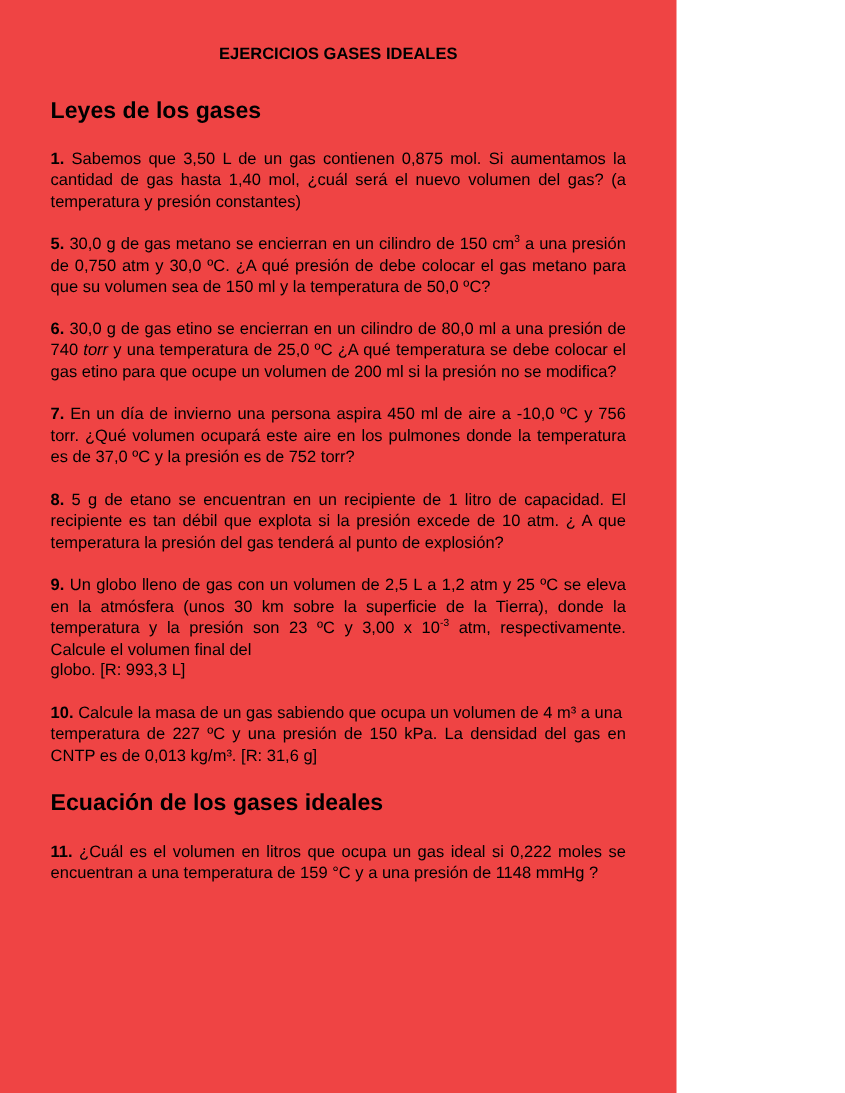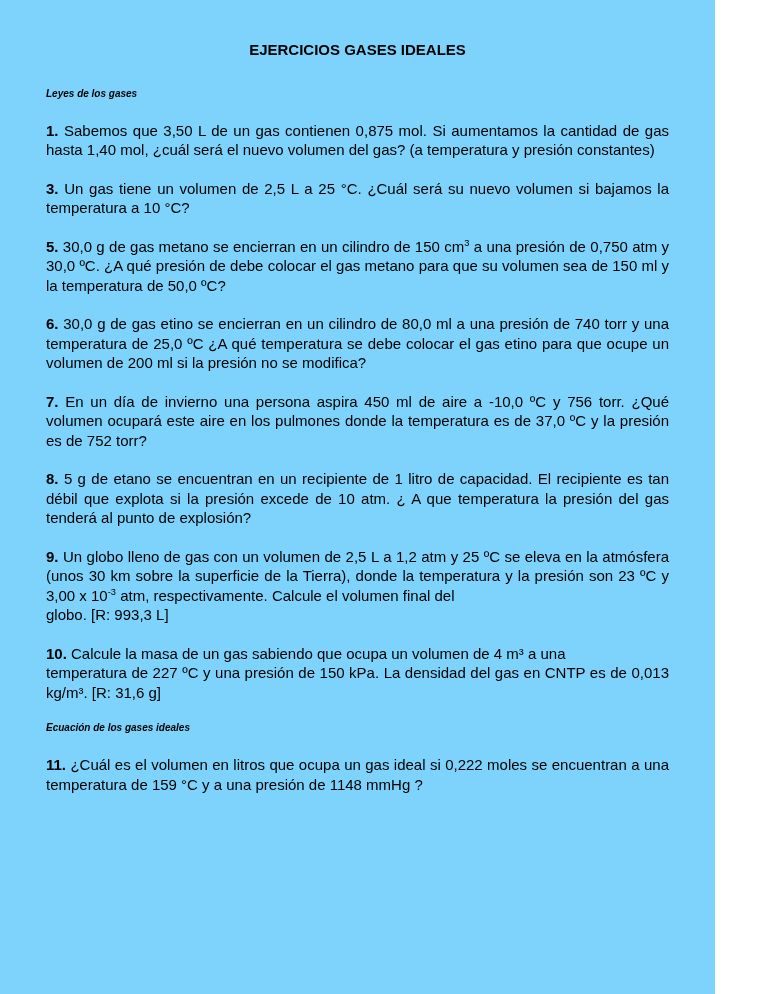--- a/index.html
+++ b/index.html
@@ -1,70 +1,69 @@
 <!DOCTYPE html>
 <html><head>
 <meta charset="utf-8">
 <style>
   html, body {
     margin: 0;
     padding: 0;
     background: #ffffff;
   }
   .page {
-    width: 715px;
+    width: 615px;
     min-height: 994px;
     box-sizing: border-box;
     padding: 40px 46px 40px 46px;
-    background: #7dd3fc;
+    background: #ef4444;
     font-family: "Liberation Sans", sans-serif;
     font-size: 15px;
     line-height: 1.3;
     color: #000000;
   }
   .doc-title {
     text-align: center;
     font-weight: bold;
     font-size: 15px;
     margin: 0 0 27px 0;
   }
   .section-heading {
     font-weight: bold;
-    font-size: 10px;
+    font-size: 21px;
     margin: 0 0 21px 0;
-    font-style: italic;
   }
   .section + .section .section-heading {
     margin-top: 18px;
   }
   .problem {
     text-align: justify;
     margin: 0 0 19px 0;
   }
   .problem .num {
     font-weight: bold;
   }
   .problem sup {
     font-size: 0.62em;
     vertical-align: super;
     line-height: 0;
   }
   .problem .it {
+    font-style: italic;
   }
 </style>
 </head>
 <body>
 
 <div class="page">
   <h1 class="doc-title">EJERCICIOS GASES IDEALES</h1>
   <div>
       <div class="section">
         <h2 class="section-heading">Leyes de los gases</h2>
         <p class="problem"><span class="num">1.</span><span> Sabemos que 3,50 L de un gas contienen 0,875 mol. Si aumentamos la cantidad de gas hasta 1,40 mol, ¿cuál será el nuevo volumen del gas? (a temperatura y presión constantes)</span></p>
-        <p class="problem"><span class="num">3.</span><span> Un gas tiene un volumen de 2,5 L a 25 °C. ¿Cuál será su nuevo volumen si bajamos la temperatura a 10 °C?</span></p>
         <p class="problem"><span class="num">5.</span><span> 30,0 g de gas metano se encierran en un cilindro de 150 cm</span><sup>3</sup><span> a una presión de 0,750 atm y 30,0 ºC. ¿A qué presión de debe colocar el gas metano para que su volumen sea de 150 ml y la temperatura de 50,0 ºC?</span></p>
         <p class="problem"><span class="num">6.</span><span> 30,0 g de gas etino se encierran en un cilindro de 80,0 ml a una presión de 740 </span><span class="it">torr</span><span> y una temperatura de 25,0 ºC ¿A qué temperatura se debe colocar el gas etino para que ocupe un volumen de 200 ml si la presión no se modifica?</span></p>
         <p class="problem"><span class="num">7.</span><span> En un día de invierno una persona aspira 450 ml de aire a -10,0 ºC y 756 torr. ¿Qué volumen ocupará este aire en los pulmones donde la temperatura es de 37,0 ºC y la presión es de 752 torr?</span></p>
         <p class="problem"><span class="num">8.</span><span> 5 g de etano se encuentran en un recipiente de 1 litro de capacidad. El recipiente es tan débil que explota si la presión excede de 10 atm. ¿ A que temperatura la presión del gas tenderá al punto de explosión?</span></p>
         <p class="problem"><span class="num">9.</span><span> Un globo lleno de gas con un volumen de 2,5 L a 1,2 atm y 25 ºC se eleva en la atmósfera (unos 30 km sobre la superficie de la Tierra), donde la temperatura y la presión son 23 ºC y 3,00 x 10</span><sup>-3</sup><span> atm, respectivamente. Calcule el volumen final del</span><br><span>globo. [R: 993,3 L]</span></p>
         <p class="problem"><span class="num">10.</span><span> Calcule la masa de un gas sabiendo que ocupa un volumen de 4 m³ a una</span><br><span>temperatura de 227 ºC y una presión de 150 kPa. La densidad del gas en CNTP es de 0,013 kg/m³. [R: 31,6 g]</span></p>
       </div>
       <div class="section">
         <h2 class="section-heading">Ecuación de los gases ideales</h2>
         <p class="problem"><span class="num">11.</span><span> ¿Cuál es el volumen en litros que ocupa un gas ideal si 0,222 moles se encuentran a una temperatura de 159 °C y a una presión de 1148 mmHg ?</span></p>

